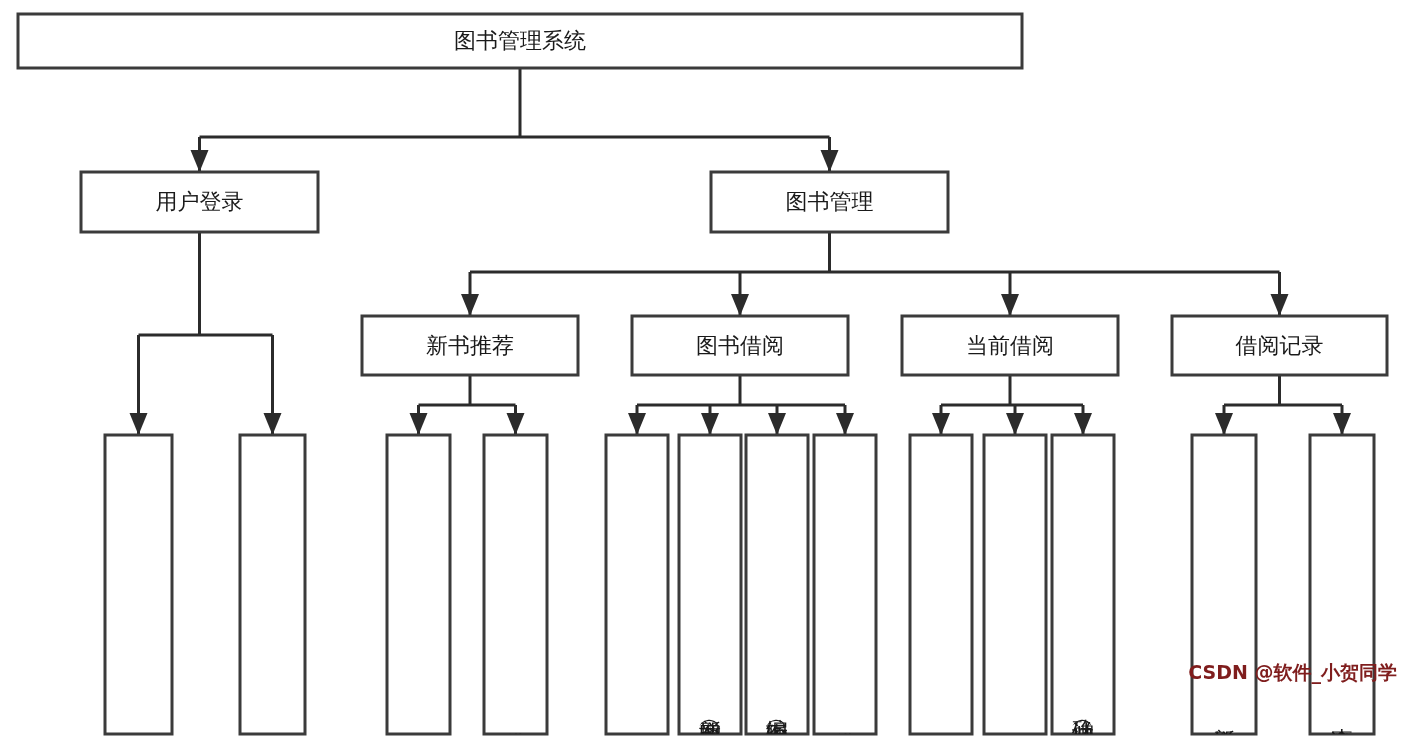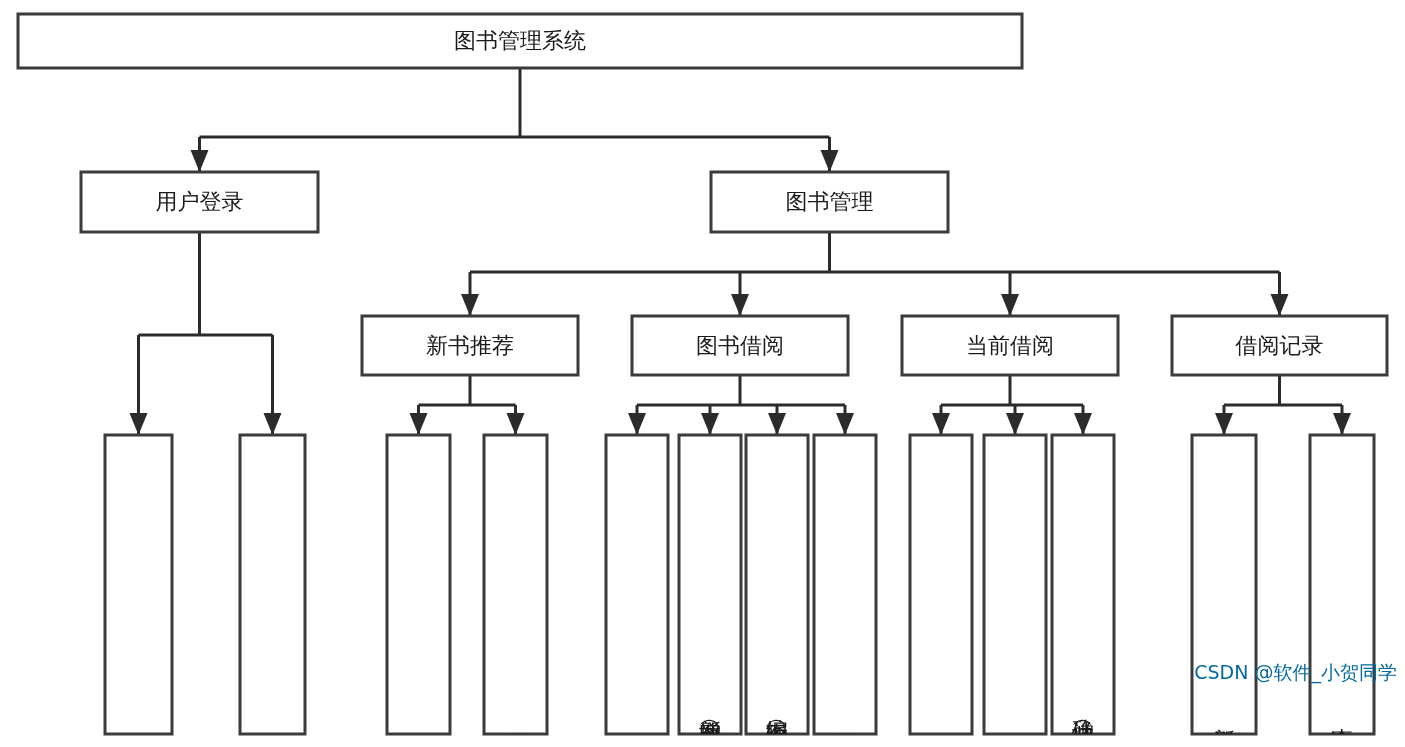--- a/index.html
+++ b/index.html
@@ -57,23 +57,24 @@
     writing-mode: vertical-rl;
     text-orientation: upright;
     letter-spacing: 3px;
   }
   .watermark-text {
     position: absolute;
     right: 8px;
     bottom: 4px;
     font-family: "DejaVu Sans", "Liberation Sans", sans-serif;
     font-size: 19px;
-    color: #0369a1;
+    color: #7f1d1d;
     white-space: nowrap;
     pointer-events: none;
+    font-weight: bold;
   }
 </style>
 </head>
 <body>
 
 <div id="diagram-root">
 
   <svg id="chart-svg" viewBox="0 0 1405 747" xmlns="http://www.w3.org/2000/svg">
     <g id="connector-layer">
         <line x1="520" y1="68" x2="520" y2="137" class="connector"></line>

